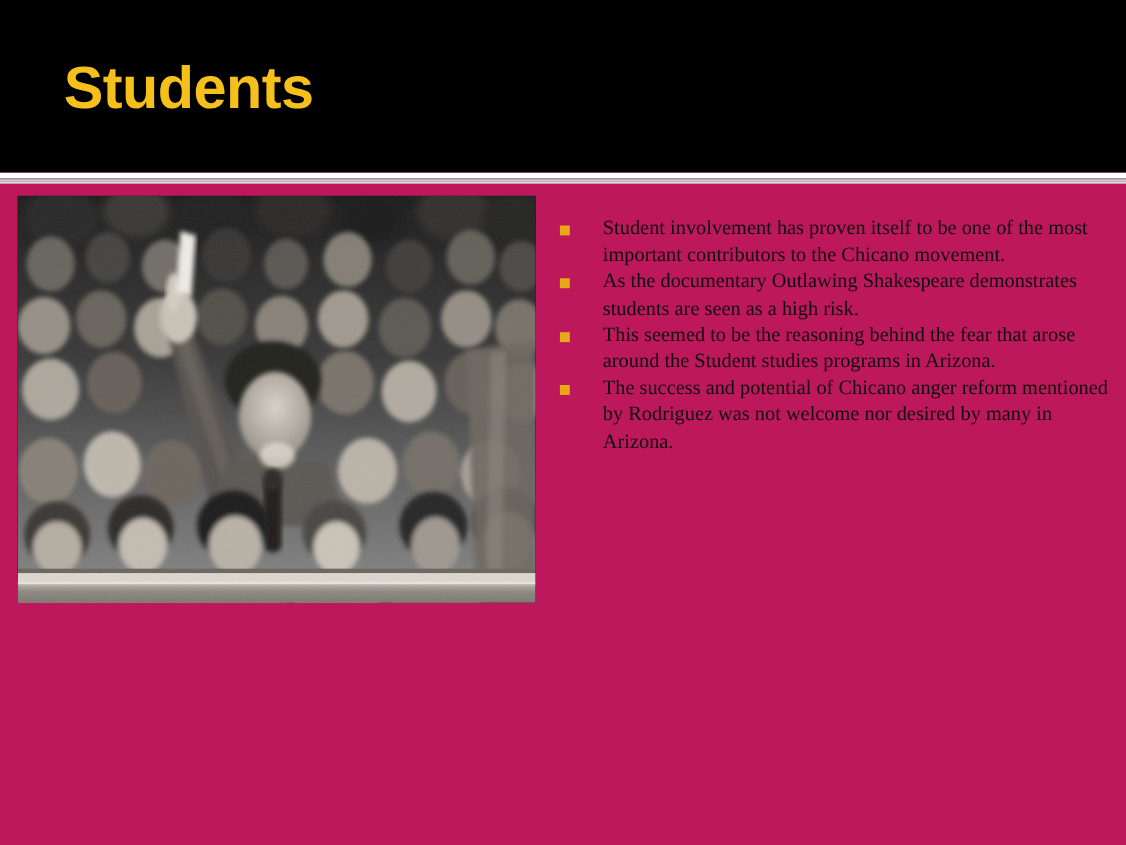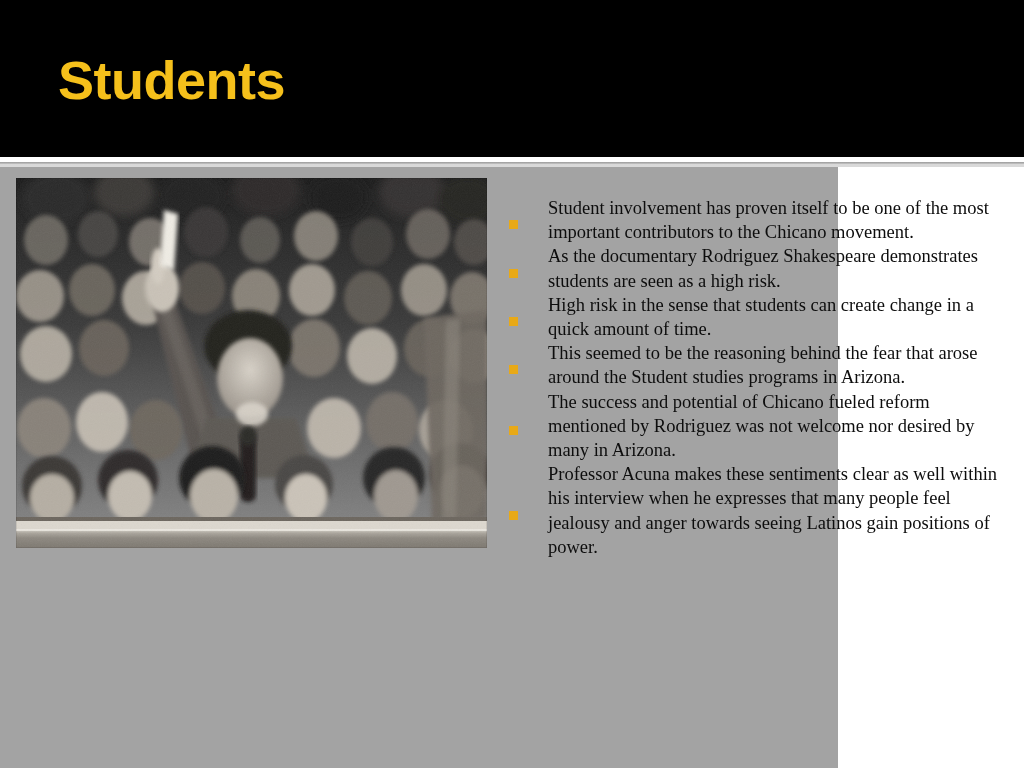--- a/index.html
+++ b/index.html
@@ -12,23 +12,23 @@
     background: #ffffff;
     font-family: "Liberation Serif", "DejaVu Serif", serif;
     overflow: hidden;
     position: relative;
   }
 
   
   .slide {
     position: absolute;
     inset: 0;
-    width: 838px;
+    width: 1024px;
     height: 768px;
-    background: #a3a3a3;
+    background: #be185d;
   }
 
   
   .title-band {
     position: absolute;
     left: 0;
     top: 0;
     width: 1024px;
     height: 157px;
     background: #000000;
@@ -90,21 +90,21 @@
 
   
   .body-col {
     position: absolute;
     left: 509px;
     top: 196px;
     width: 500px;
   }
   .bullet-row {
     display: flex;
-    align-items: center;
+    align-items: flex-start;
     margin: 0 0 0 0;
   }
   .bullet-marker {
     flex: 0 0 auto;
     width: 9px;
     height: 9px;
     background: #e8a917;
     margin-top: 9px;
     margin-right: 0;
   }
@@ -279,38 +279,30 @@
   <div class="body-col">
 
     <div class="bullet-row">
       <span class="bullet-marker"></span>
       <span class="bullet-text">Student involvement has proven itself to be one of the most important contributors to the Chicano movement.</span>
     </div>
 
 
     <div class="bullet-row">
       <span class="bullet-marker"></span>
-      <span class="bullet-text">As the documentary Rodriguez Shakespeare demonstrates students are seen as a high risk.</span>
+      <span class="bullet-text">As the documentary Outlawing Shakespeare demonstrates students are seen as a high risk.</span>
     </div>
 
-    <div class="bullet-row">
-      <span class="bullet-marker"></span>
-      <span class="bullet-text">High risk in the sense that students can create change in a quick amount of time.</span>
-    </div>
 
     <div class="bullet-row">
       <span class="bullet-marker"></span>
       <span class="bullet-text">This seemed to be the reasoning behind the fear that arose around the Student studies programs in Arizona.</span>
     </div>
 
     <div class="bullet-row">
       <span class="bullet-marker"></span>
-      <span class="bullet-text">The success and potential of Chicano fueled reform mentioned by Rodriguez was not welcome nor desired by many in Arizona.</span>
+      <span class="bullet-text">The success and potential of Chicano anger reform mentioned by Rodriguez was not welcome nor desired by many in Arizona.</span>
     </div>
 
-    <div class="bullet-row">
-      <span class="bullet-marker"></span>
-      <span class="bullet-text">Professor Acuna makes these sentiments clear as well within his interview when he expresses that many people feel jealousy and anger towards seeing Latinos gain positions of power.</span>
-    </div>
 
   </div>
 
 </div>
 
 </body></html>

